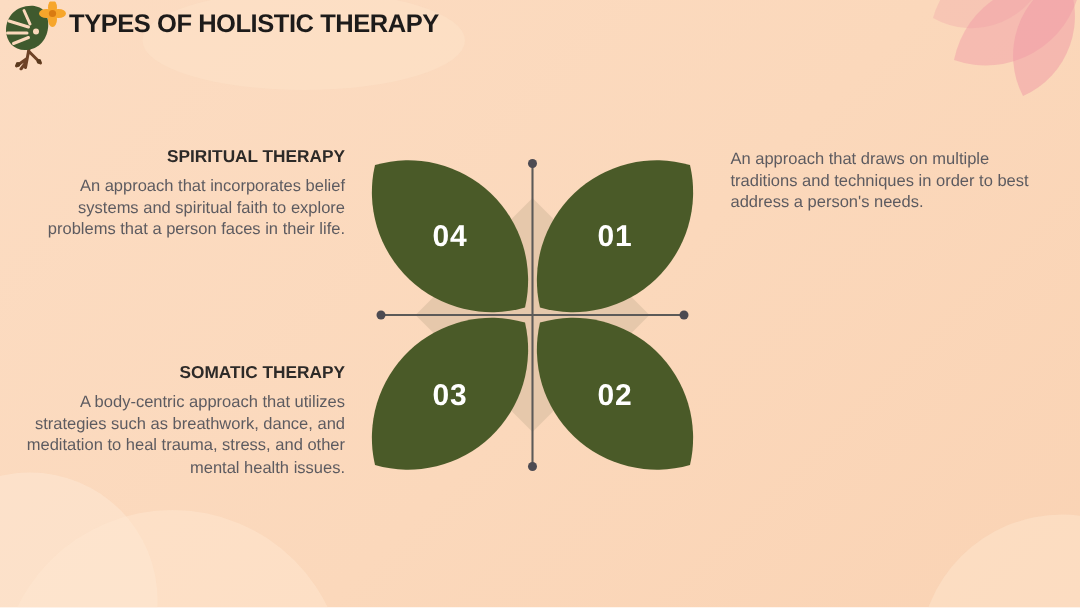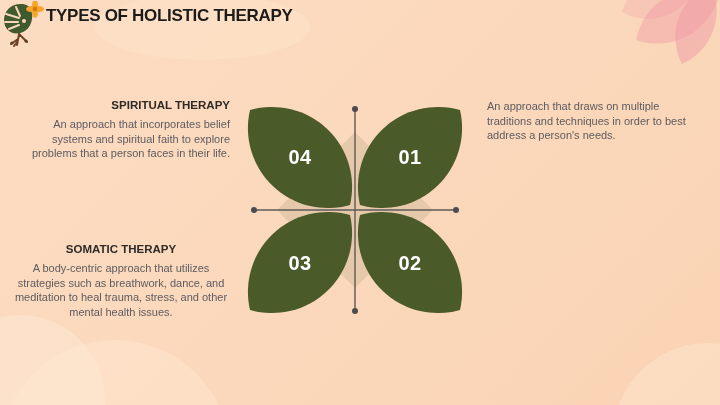--- a/index.html
+++ b/index.html
@@ -29,21 +29,21 @@
   .block h3{
     margin:0 0 6px 0;
     font-size:11.5px;font-weight:bold;color:#2d2a28;letter-spacing:0px;
   }
   .block p{
     margin:0;
     font-size:11px;line-height:14.5px;color:#5d5b60;
   }
   .block.tl{left:28px;top:99px;width:202px;text-align:right;}
   .block.tr{left:487px;top:99px;width:210px;text-align:left;}
-  .block.bl{left:12px;top:243px;width:218px;text-align:center;}
+  .block.bl{left:12px;top:243px;width:218px;text-align:right;}
   .block.br2{left:487px;top:243px;width:205px;text-align:left;}
   
   .diagram{position:absolute;left:245px;top:100px;}
   .petal{fill:#4a5a28;}
   .petal-number{
     fill:#ffffff;font-family:"Liberation Sans",sans-serif;
     font-size:20px;font-weight:bold;letter-spacing:0.5px;
     text-anchor:middle;
   }
 </style>

